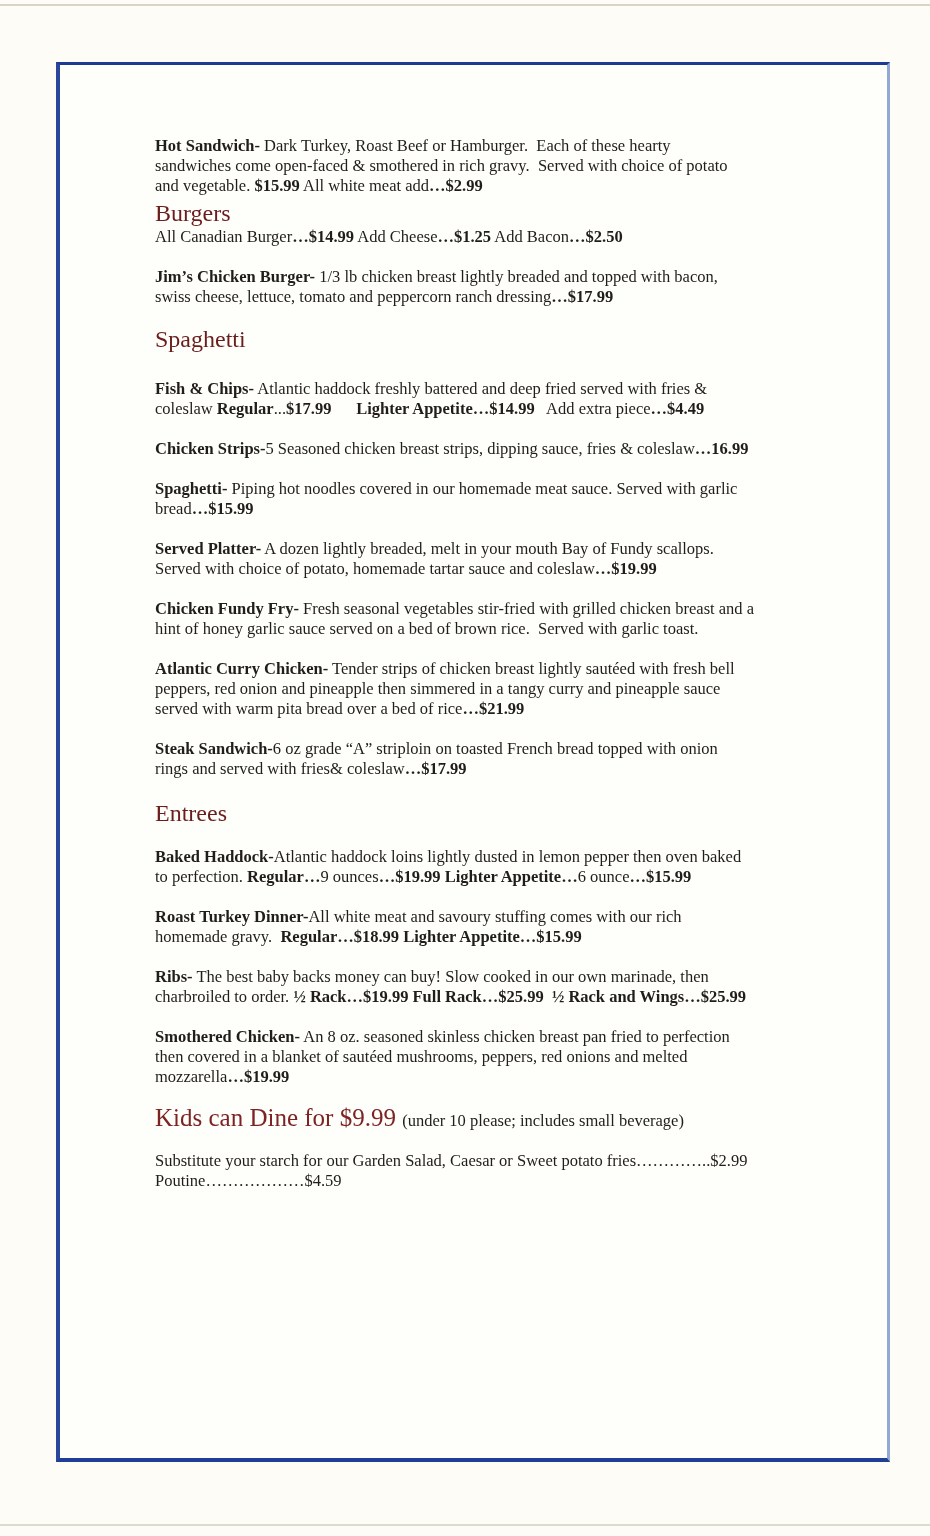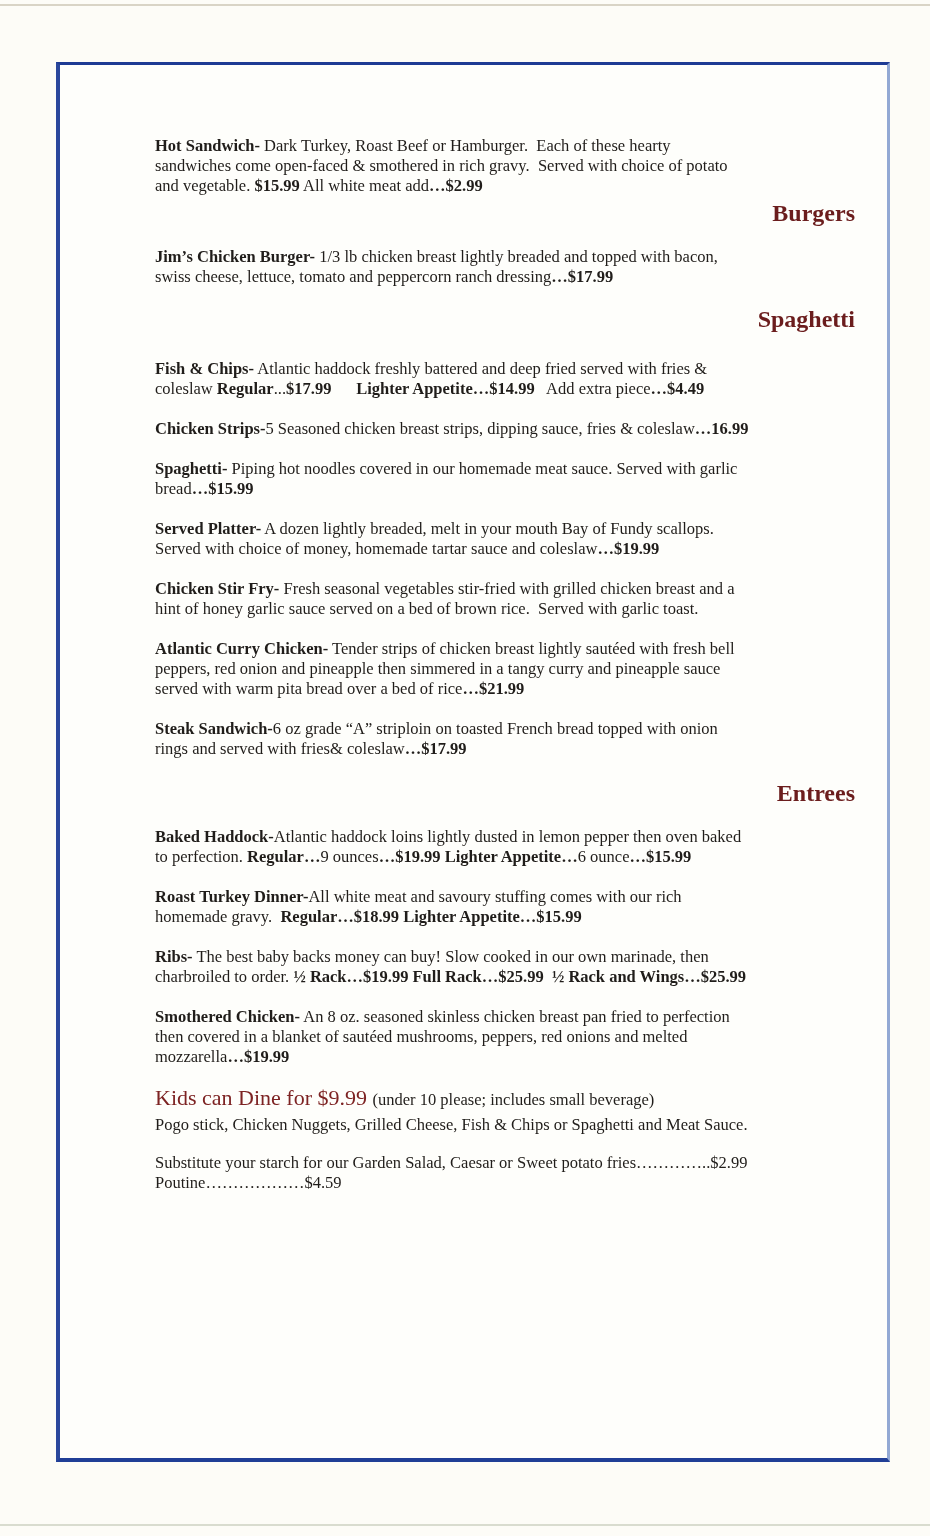--- a/index.html
+++ b/index.html
@@ -27,70 +27,70 @@
   }
   .content{
     position:absolute;left:155px;top:136px;width:700px;
     font-size:16.5px;line-height:20px;
   }
   p.block{margin:0;white-space:pre-wrap;}
   p.item{margin-top:20px;}
   p.line{margin-top:0;}
   .content > p:first-child{margin-top:0;}
   p.heading{
-    font-size:24px;line-height:28px;font-weight:bold;
-    color:#6b1d1d;margin:3px 0 0 0;text-align:right;
+    font-size:24px;line-height:28px;font-weight:normal;
+    color:#6b1d1d;margin:3px 0 0 0;
   }
   p.heading.h-fav{margin:18px 0 26px 0;}
   p.heading.h-ent{margin:20px 0 0 0;}
   p.kids{margin:16px 0 2px 0;}
   p.mt-18{margin-top:18px;}
   .b{font-weight:bold;}
   .accent-big{
-    font-size:22px;line-height:30px;color:#7d2323;
+    font-size:25px;line-height:30px;color:#7d2323;
   }
 </style>
 </head>
 <body>
 
 <div class="paper">
   <div class="scan-line-top"></div>
   <div class="frame"></div>
   <div class="content">
       <p class="block item"><span class="b">Hot Sandwich-</span><span> Dark Turkey, Roast Beef or Hamburger.  Each of these hearty
 sandwiches come open-faced &amp; smothered in rich gravy.  Served with choice of potato
 and vegetable. </span><span class="b">$15.99</span><span> All white meat add</span><span class="b">…$2.99</span></p>
       <p class="block heading"><span>Burgers</span></p>
+      <p class="block line"><span>All Canadian Burger</span><span class="b">…$14.99</span><span> Add Cheese</span><span class="b">…$1.25</span><span> Add Bacon</span><span class="b">…$2.50</span></p>
       <p class="block item"><span class="b">Jim’s Chicken Burger-</span><span> 1/3 lb chicken breast lightly breaded and topped with bacon,
 swiss cheese, lettuce, tomato and peppercorn ranch dressing</span><span class="b">…$17.99</span></p>
       <p class="block heading h-fav"><span>Spaghetti</span></p>
       <p class="block item"><span class="b">Fish &amp; Chips-</span><span> Atlantic haddock freshly battered and deep fried served with fries &amp;
 coleslaw </span><span class="b">Regular</span><span>...</span><span class="b">$17.99</span><span>      </span><span class="b">Lighter Appetite…$14.99</span><span>   Add extra piece</span><span class="b">…$4.49</span></p>
       <p class="block item"><span class="b">Chicken Strips-</span><span>5 Seasoned chicken breast strips, dipping sauce, fries &amp; coleslaw</span><span class="b">…16.99</span></p>
       <p class="block item"><span class="b">Spaghetti-</span><span> Piping hot noodles covered in our homemade meat sauce. Served with garlic
 bread</span><span class="b">…$15.99</span></p>
       <p class="block item"><span class="b">Served Platter-</span><span> A dozen lightly breaded, melt in your mouth Bay of Fundy scallops.
-Served with choice of money, homemade tartar sauce and coleslaw</span><span class="b">…$19.99</span></p>
-      <p class="block item"><span class="b">Chicken Stir Fry-</span><span> Fresh seasonal vegetables stir-fried with grilled chicken breast and a
+Served with choice of potato, homemade tartar sauce and coleslaw</span><span class="b">…$19.99</span></p>
+      <p class="block item"><span class="b">Chicken Fundy Fry-</span><span> Fresh seasonal vegetables stir-fried with grilled chicken breast and a
 hint of honey garlic sauce served on a bed of brown rice.  Served with garlic toast.
 </span></p>
       <p class="block item"><span class="b">Atlantic Curry Chicken-</span><span> Tender strips of chicken breast lightly sautéed with fresh bell
 peppers, red onion and pineapple then simmered in a tangy curry and pineapple sauce
 served with warm pita bread over a bed of rice</span><span class="b">…$21.99</span></p>
       <p class="block item"><span class="b">Steak Sandwich-</span><span>6 oz grade “A” striploin on toasted French bread topped with onion
 rings and served with fries&amp; coleslaw</span><span class="b">…$17.99</span></p>
       <p class="block heading h-ent"><span>Entrees</span></p>
       <p class="block item"><span class="b">Baked Haddock-</span><span>Atlantic haddock loins lightly dusted in lemon pepper then oven baked
 to perfection. </span><span class="b">Regular…</span><span>9 ounces</span><span class="b">…$19.99 Lighter Appetite…</span><span>6 ounce</span><span class="b">…$15.99</span></p>
       <p class="block item"><span class="b">Roast Turkey Dinner-</span><span>All white meat and savoury stuffing comes with our rich
 homemade gravy.  </span><span class="b">Regular…$18.99 Lighter Appetite…$15.99</span></p>
       <p class="block item"><span class="b">Ribs-</span><span> The best baby backs money can buy! Slow cooked in our own marinade, then
 charbroiled to order. </span><span class="b">½ Rack…$19.99 Full Rack…$25.99  ½ Rack and Wings…$25.99</span></p>
       <p class="block item"><span class="b">Smothered Chicken-</span><span> An 8 oz. seasoned skinless chicken breast pan fried to perfection
 then covered in a blanket of sautéed mushrooms, peppers, red onions and melted
 mozzarella</span><span class="b">…$19.99</span></p>
       <p class="block kids"><span class="accent-big">Kids can Dine for $9.99 </span><span>(under 10 please; includes small beverage)</span></p>
-      <p class="block line"><span>Pogo stick, Chicken Nuggets, Grilled Cheese, Fish &amp; Chips or Spaghetti and Meat Sauce.</span></p>
       <p class="block item mt-18"><span>Substitute your starch for our Garden Salad, Caesar or Sweet potato fries…………..$2.99
 Poutine………………$4.59</span></p>
     </div>
   <div class="scan-line-bottom"></div>
 </div>
 
 </body></html>

